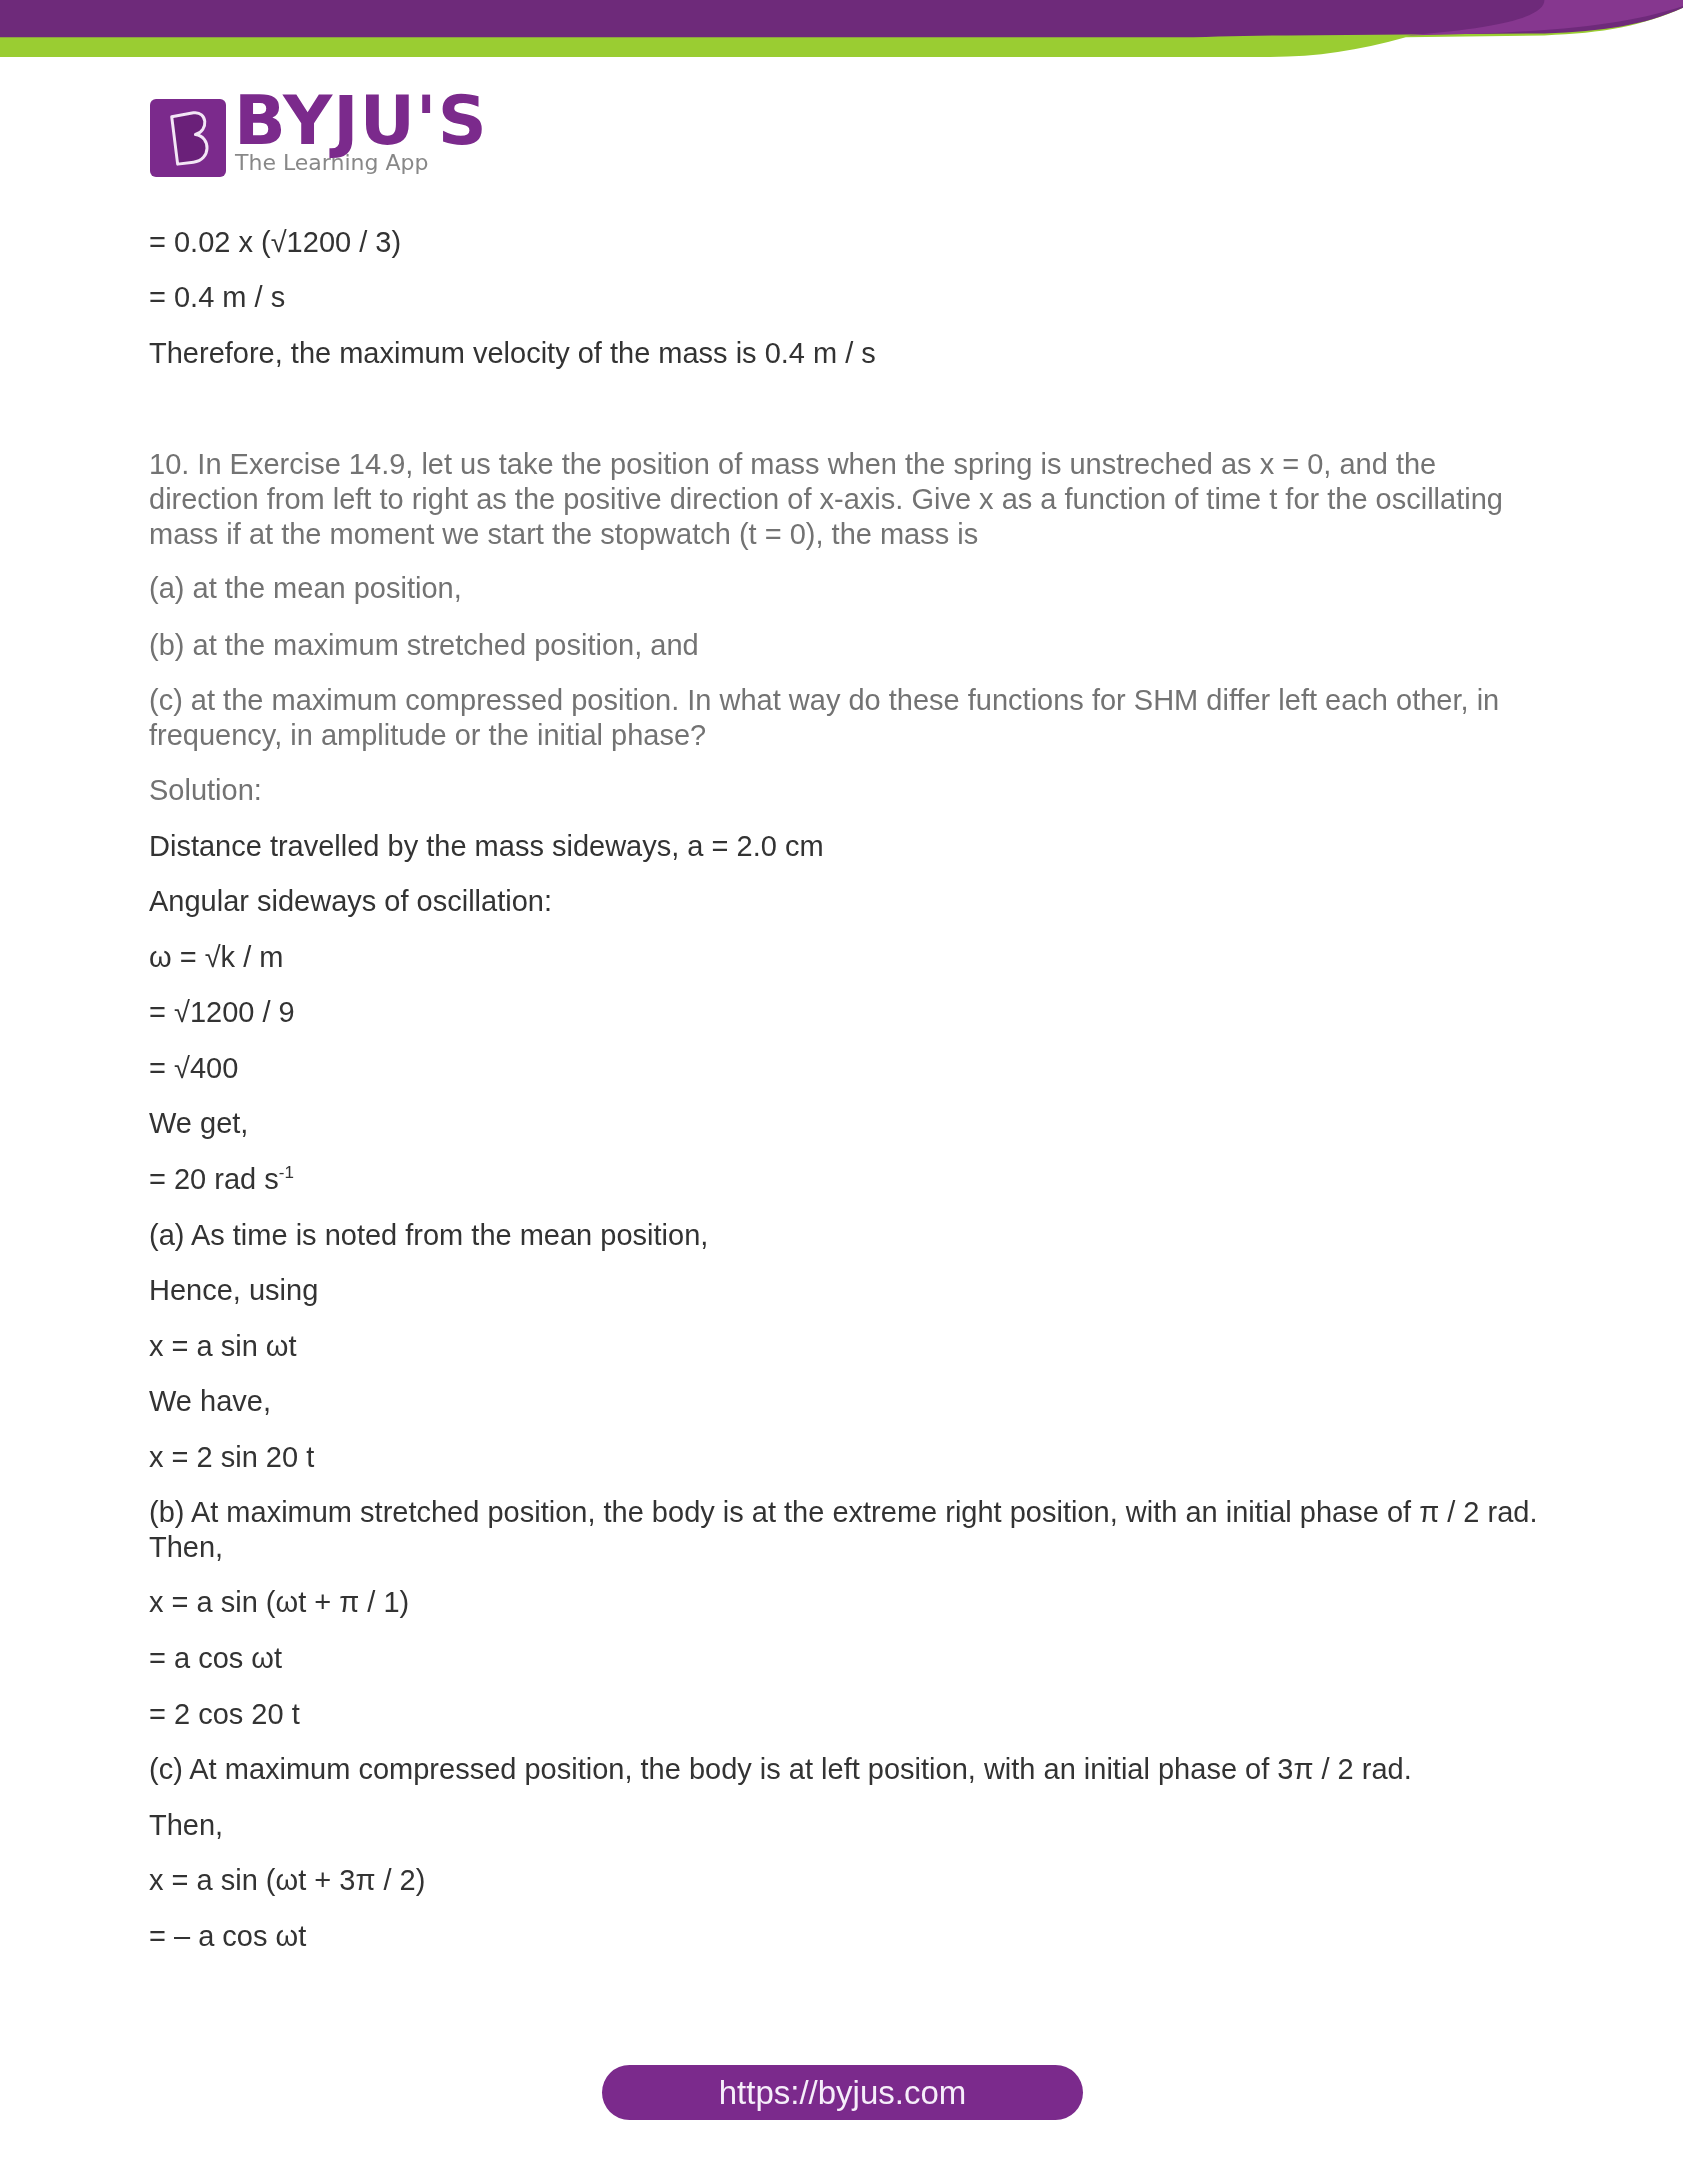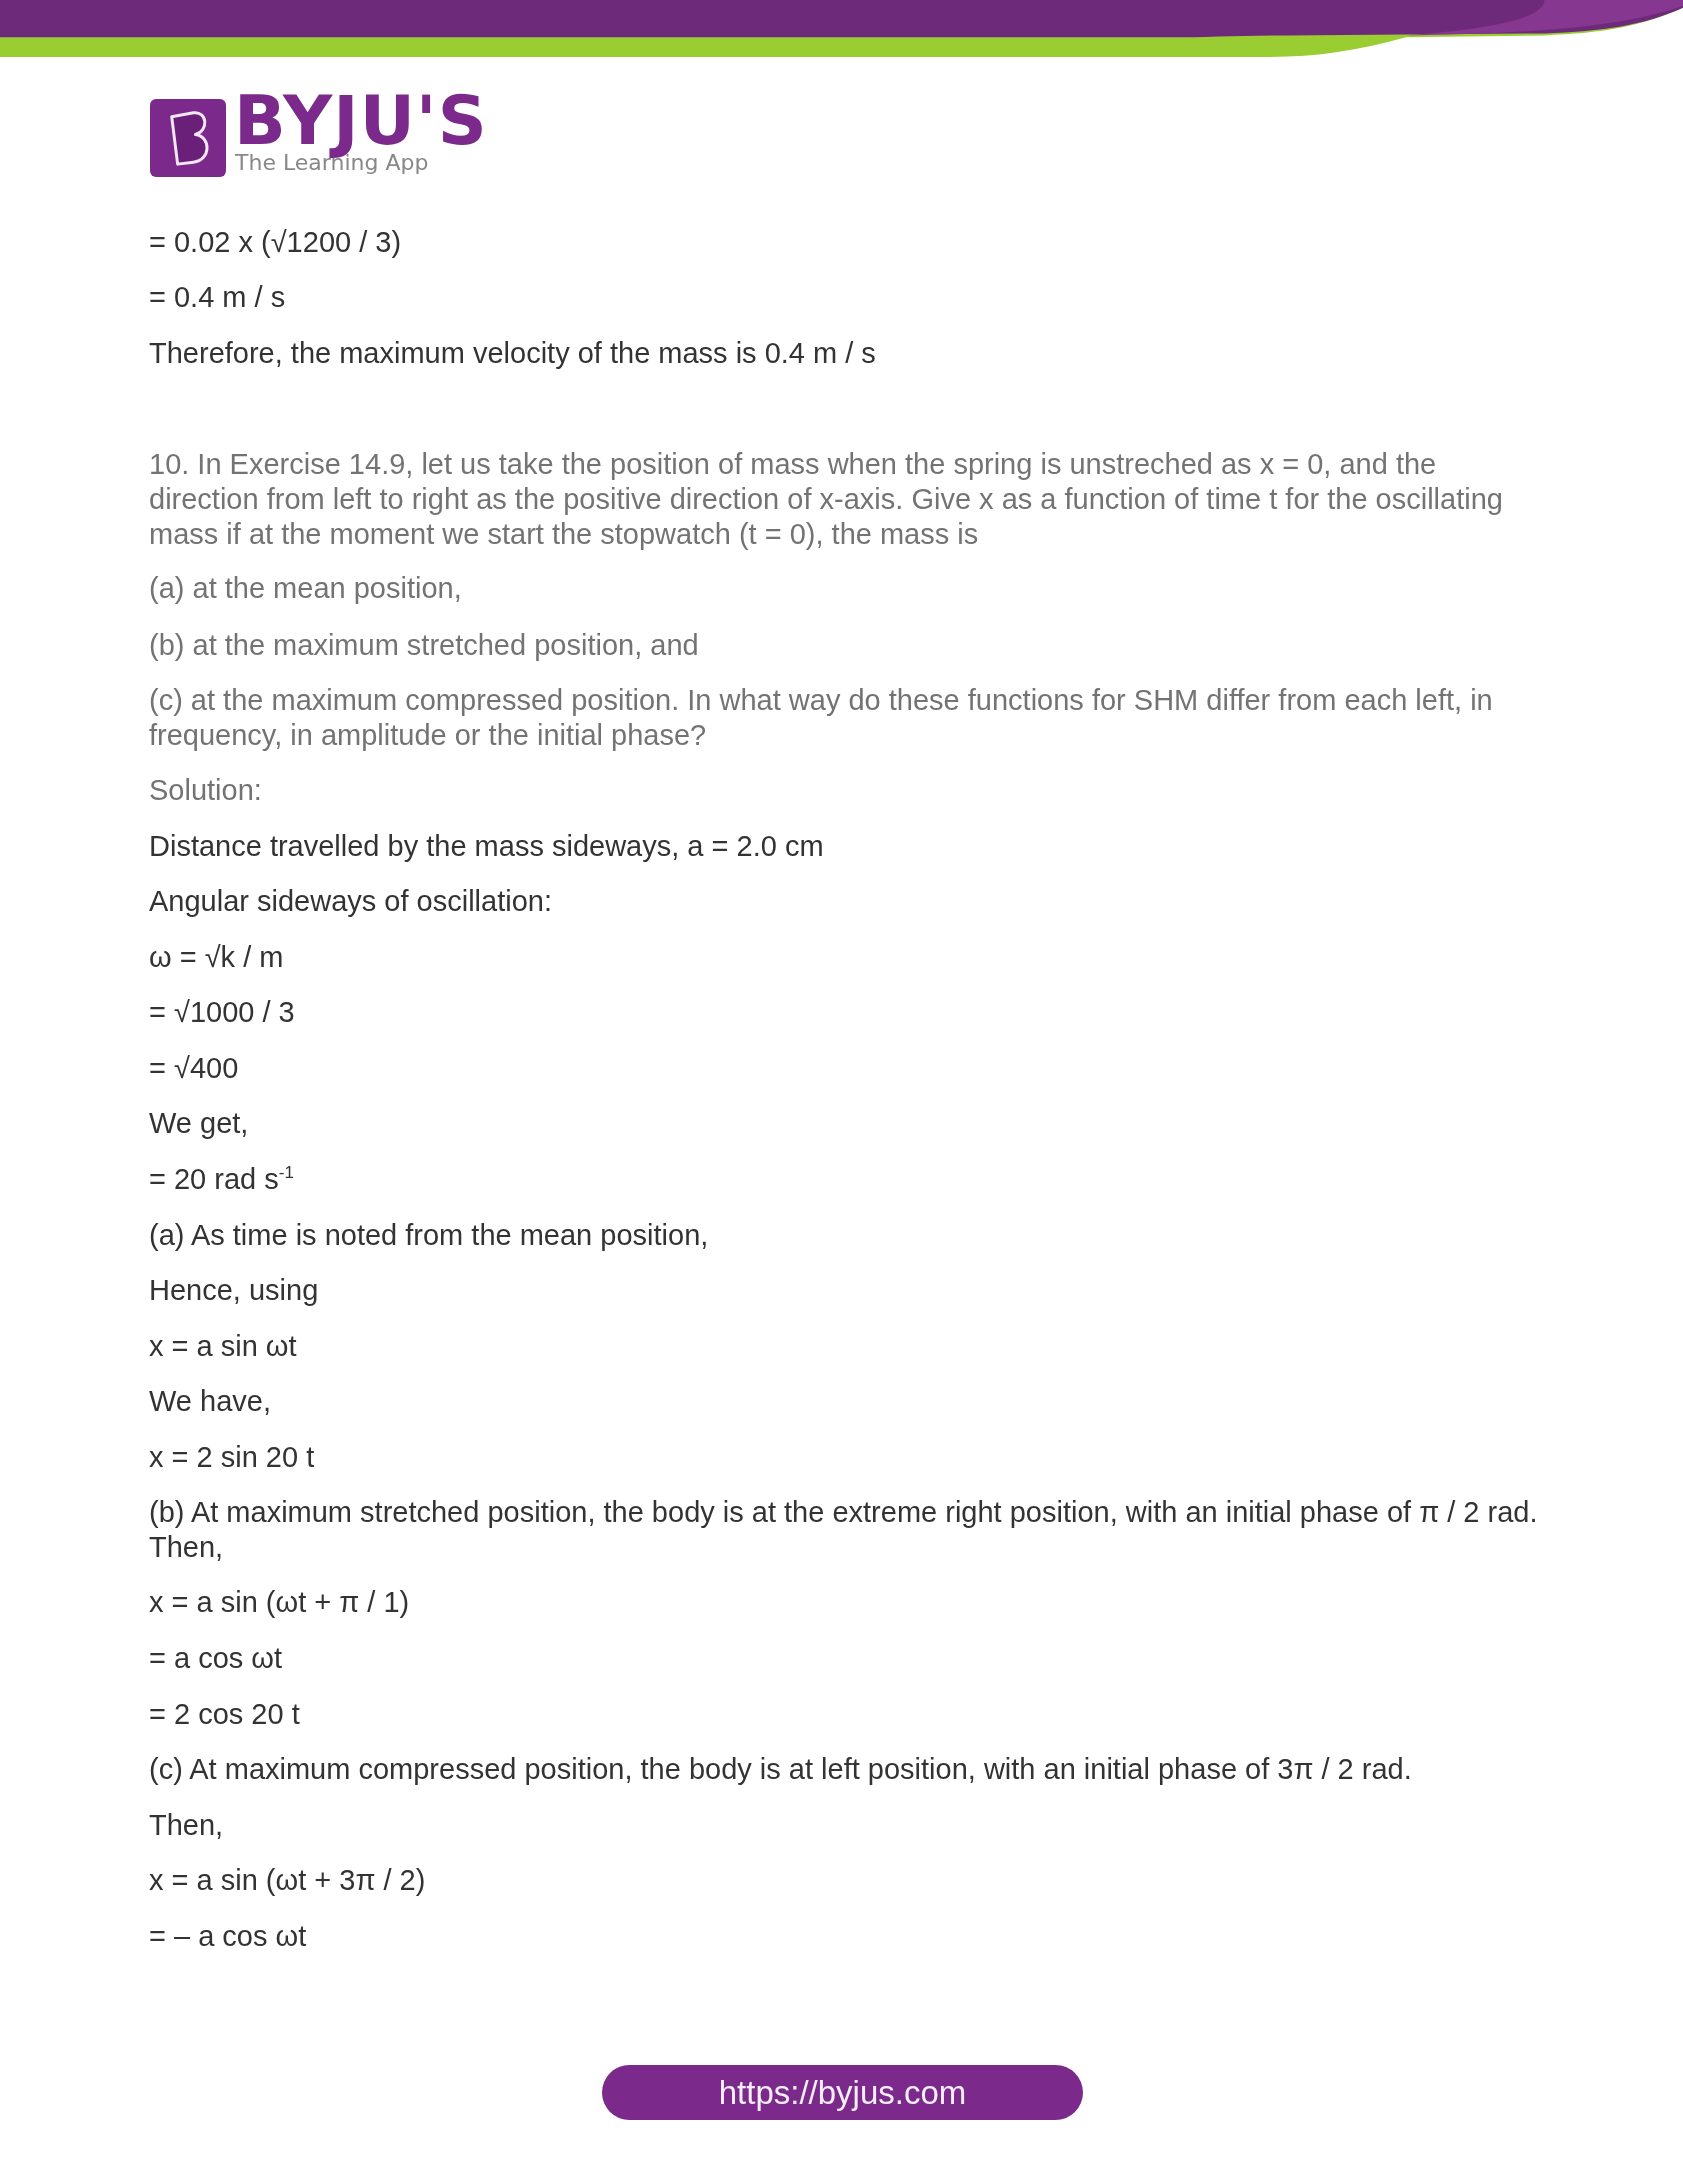--- a/index.html
+++ b/index.html
@@ -37,28 +37,28 @@
 <div class="title">
 </div>
 
 <div class="line" style="top:213px">= 0.02 x (√1200 / 3)</div>
 <div class="line" style="top:268px">= 0.4 m / s</div>
 <div class="line" style="top:324px">Therefore, the maximum velocity of the mass is 0.4 m / s</div>
 
 <div class="line bold" style="top:435px">10. In Exercise 14.9, let us take the position of mass when the spring is unstreched as x = 0, and the direction from left to right as the positive direction of x-axis. Give x as a function of time t for the oscillating mass if at the moment we start the stopwatch (t = 0), the mass is</div>
 <div class="line bold" style="top:559px">(a) at the mean position,</div>
 <div class="line bold" style="top:616px">(b) at the maximum stretched position, and</div>
-<div class="line bold" style="top:671px">(c) at the maximum compressed position. In what way do these functions for SHM differ from each left, in frequency, in amplitude or the initial phase?</div>
+<div class="line bold" style="top:671px">(c) at the maximum compressed position. In what way do these functions for SHM differ left each other, in frequency, in amplitude or the initial phase?</div>
 
 <div class="line bold" style="top:761px">Solution:</div>
 
 <div class="line" style="top:817px">Distance travelled by the mass sideways, a = 2.0 cm</div>
 <div class="line" style="top:872px">Angular sideways of oscillation:</div>
 <div class="line" style="top:928px">ω = √k / m</div>
-<div class="line" style="top:983px">= √1000 / 3</div>
+<div class="line" style="top:983px">= √1200 / 9</div>
 <div class="line" style="top:1039px">= √400</div>
 <div class="line" style="top:1094px">We get,</div>
 <div class="line" style="top:1150px"><span>= 20 rad s</span><sup>-1</sup></div>
 <div class="line" style="top:1206px">(a) As time is noted from the mean position,</div>
 <div class="line" style="top:1261px">Hence, using</div>
 <div class="line" style="top:1317px">x = a sin ωt</div>
 <div class="line" style="top:1372px">We have,</div>
 <div class="line" style="top:1428px">x = 2 sin 20 t</div>
 <div class="line" style="top:1483px">(b) At maximum stretched position, the body is at the extreme right position, with an initial phase of π / 2 rad. Then,</div>
 <div class="line" style="top:1573px">x = a sin (ωt + π / 1)</div>

